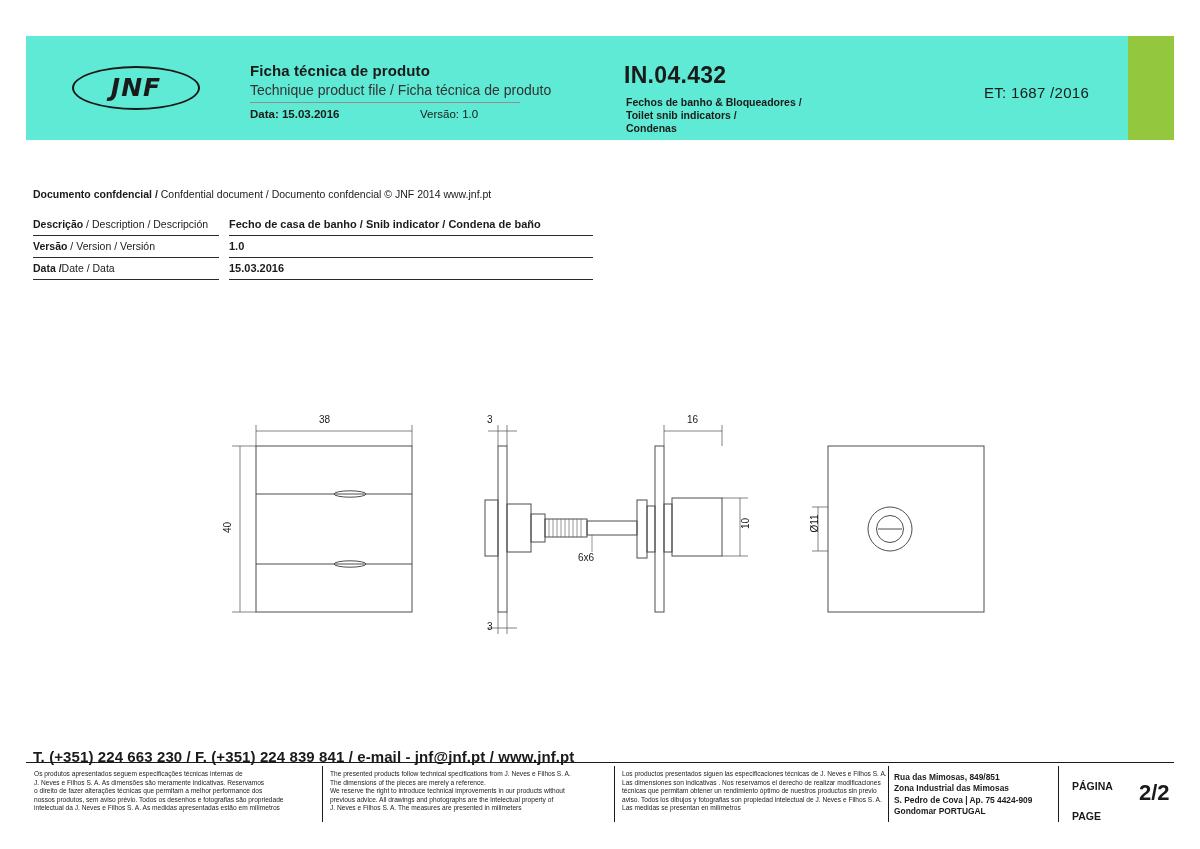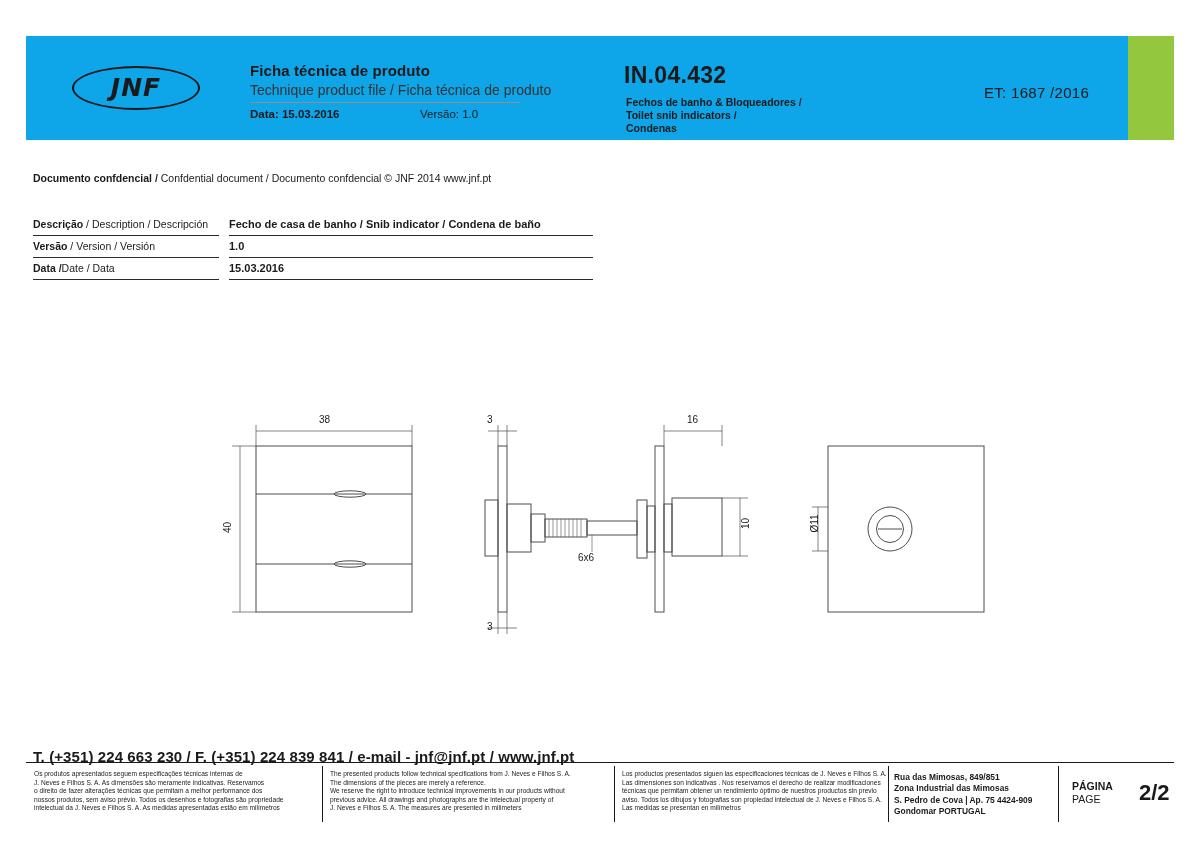--- a/index.html
+++ b/index.html
@@ -16,21 +16,21 @@
     overflow: hidden;
   }
 
   
   .header {
     position: absolute;
     left: 26px;
     top: 36px;
     width: 1148px;
     height: 104px;
-    background: #0ea5e9;
+    background: #5eead4;
     box-sizing: border-box;
   }
   .header-green {
     position: absolute;
     right: 0;
     top: 0;
     width: 46px;
     height: 104px;
     background: #93c83e;
   }
@@ -123,21 +123,21 @@
     left: 958px;
     top: 48px;
     font-size: 15px;
     letter-spacing: .3px;
   }
 
   
   .confid {
     position: absolute;
     left: 33px;
-    top: 172px;
+    top: 188px;
     font-size: 10.5px;
   }
   .confid b { font-weight: bold; }
 
   
   .spec {
     position: absolute;
     left: 33px;
     top: 218px;
     width: 560px;
@@ -412,16 +412,16 @@
   <div class="foot-sep" style="left:862px;"></div>
   <div class="foot-addr">
     <div>Rua das Mimosas, 849/851</div>
     <div>Zona Industrial das Mimosas</div>
     <div>S. Pedro de Cova | Ap. 75 4424-909</div>
     <div>Gondomar PORTUGAL</div>
   </div>
   <div class="foot-sep" style="left:1032px;"></div>
   <div class="foot-pagelbl">
     <div>PÁGINA</div>
-    <div style="font-weight:normal;">PAGE</div>
+    <div style="font-weight:bold;margin-top:17px;">PAGE</div>
   </div>
   <div class="foot-pagenum">2/2</div>
 </div>
 
 </body></html>

